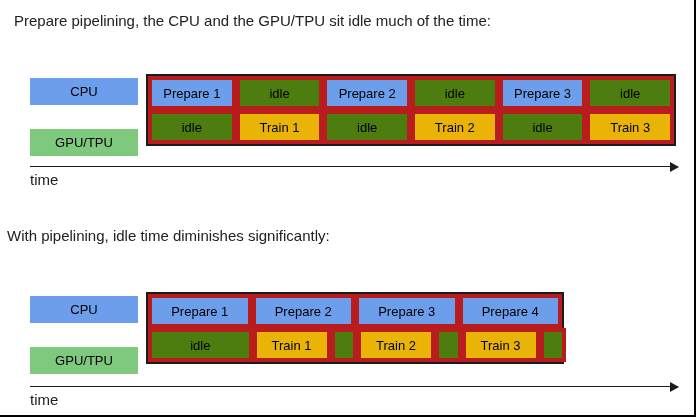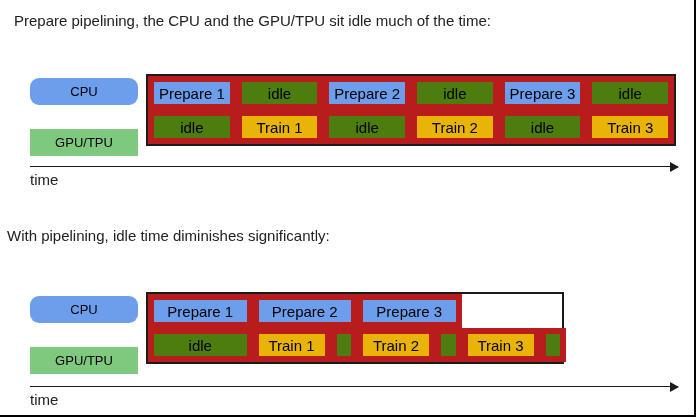--- a/index.html
+++ b/index.html
@@ -38,45 +38,45 @@
   .legend-box {
     height: 27px;
     border: 1px solid transparent;
     display: flex;
     align-items: center;
     justify-content: center;
     font-size: 13px;
     color: #000000;
     box-sizing: border-box;
   }
-  .legend-cpu  { background: #6d9eeb; border-radius: 9px; }
+  .legend-cpu  { background: #6d9eeb; }
   .legend-gpu  { background: #7fc97f; margin-top: 24px; }
 
   #legend-1 { top: 78px; }
   #legend-2 { top: 296px; }
 
   
   .grid {
     position: absolute;
     border: 2px solid #1b1b1b;
     box-sizing: border-box;
     display: flex;
     flex-direction: column;
   }
   .grid-row {
     display: flex;
     flex: 1 1 auto;
   }
   .cell {
     box-sizing: border-box;
-    border: 6px solid #b91c1c;
+    border: 4px solid #b91c1c;
     display: flex;
     align-items: center;
     justify-content: center;
-    font-size: 15px;
+    font-size: 13px;
     color: #000000;
     overflow: hidden;
     white-space: nowrap;
   }
   .c-blue  { background: #6d9eeb; }
   .c-red   { background: #4d7c0f; }
   .c-green { background: #eab308; }
 
   #grid-1 { left: 146px; top: 74px; width: 530px; height: 72px; }
   #grid-1 .grid-row { height: 34px; }
@@ -162,20 +162,21 @@
 <div class="legend" id="legend-2">
   <div class="legend-box legend-cpu">CPU</div>
   <div class="legend-box legend-gpu">GPU/TPU</div>
 </div>
 
 <div class="grid" id="grid-2">
   <div class="grid-row" id="grid-2-cpu">
       <div class="cell c-blue cpu-cell">Prepare 1</div>
       <div class="cell c-blue cpu-cell">Prepare 2</div>
       <div class="cell c-blue cpu-cell">Prepare 3</div>
+      <div class="cell c-blue cpu-cell">Prepare 4</div>
     </div>
   <div class="grid-row" id="grid-2-gpu">
       <div class="cell c-red" style="width: 104.5px; flex: 0 0 auto;">idle</div>
       <div class="cell c-green" style="width: 78px; flex: 0 0 auto;">Train 1</div>
       <div class="cell c-red" style="width: 26.5px; flex: 0 0 auto;"></div>
       <div class="cell c-green" style="width: 78px; flex: 0 0 auto;">Train 2</div>
       <div class="cell c-red" style="width: 26.5px; flex: 0 0 auto;"></div>
       <div class="cell c-green" style="width: 78px; flex: 0 0 auto;">Train 3</div>
       <div class="cell c-red" style="width: 26.5px; flex: 0 0 auto;"></div>
     </div>

